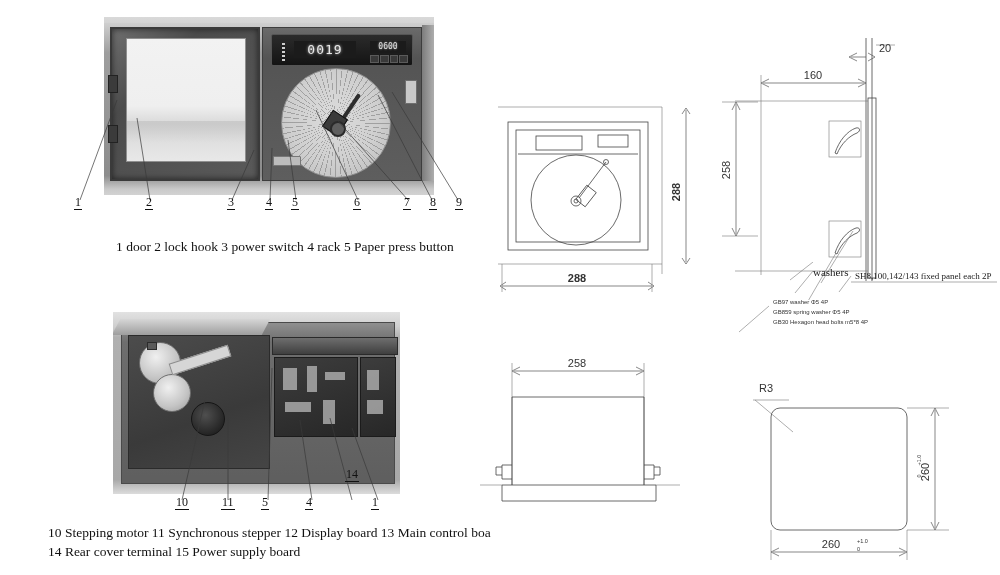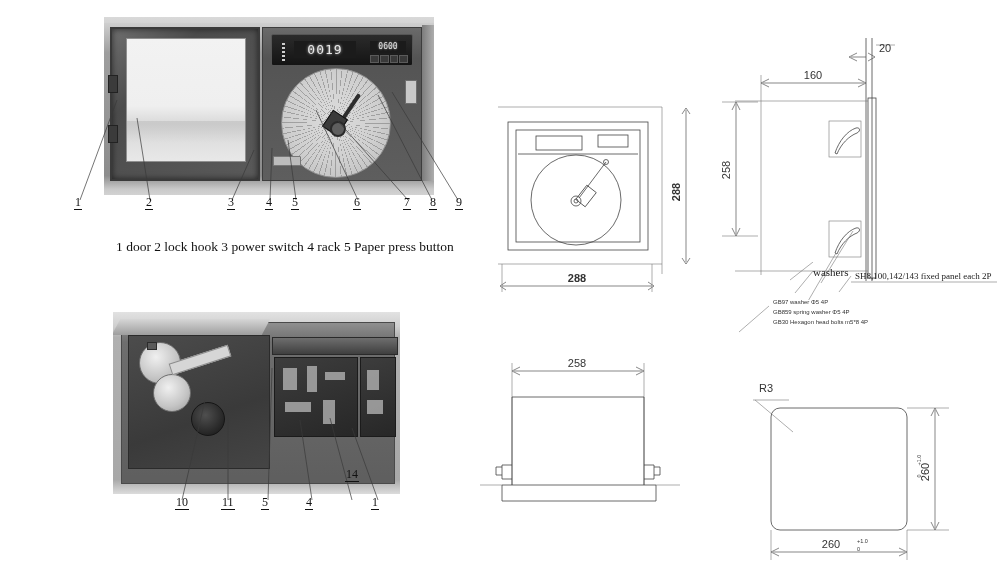--- a/index.html
+++ b/index.html
@@ -216,20 +216,24 @@
 
   <div class="callout" style="left:175px;top:496px;">10</div>
   <div class="callout" style="left:221px;top:496px;">11</div>
   <div class="callout" style="left:261px;top:496px;">5</div>
   <div class="callout" style="left:305px;top:496px;">4</div>
   <div class="callout" style="left:345px;top:468px;">14</div>
   <div class="callout" style="left:371px;top:496px;">1</div>
 
   <div class="caption" style="left:116px;top:238px;">1 door 2 lock hook 3 power switch 4 rack 5 Paper press button</div>
 
+  <div style="position:absolute;left:48px;top:524px;width:452px;height:20px;overflow:hidden;">
+    <div class="caption" style="left:0;top:0;">10 Stepping motor 11 Synchronous stepper 12 Display board 13 Main control boa</div>
+  </div>
+  <div class="caption" style="left:48px;top:543px;">14 Rear cover terminal 15 Power supply board</div>
 
   <div class="cad" style="left:480px;top:74px;font-weight:bold;">
     <svg width="250" height="240" viewBox="0 0 250 240">
 
       <path class="ln-thin" d="M18 33 H182"></path>
       <path class="ln-thin" d="M18 190 H182"></path>
 
       <rect class="ln" x="28" y="48" width="140" height="128"></rect>
       <rect class="ln" x="36" y="56" width="124" height="112"></rect>
 

